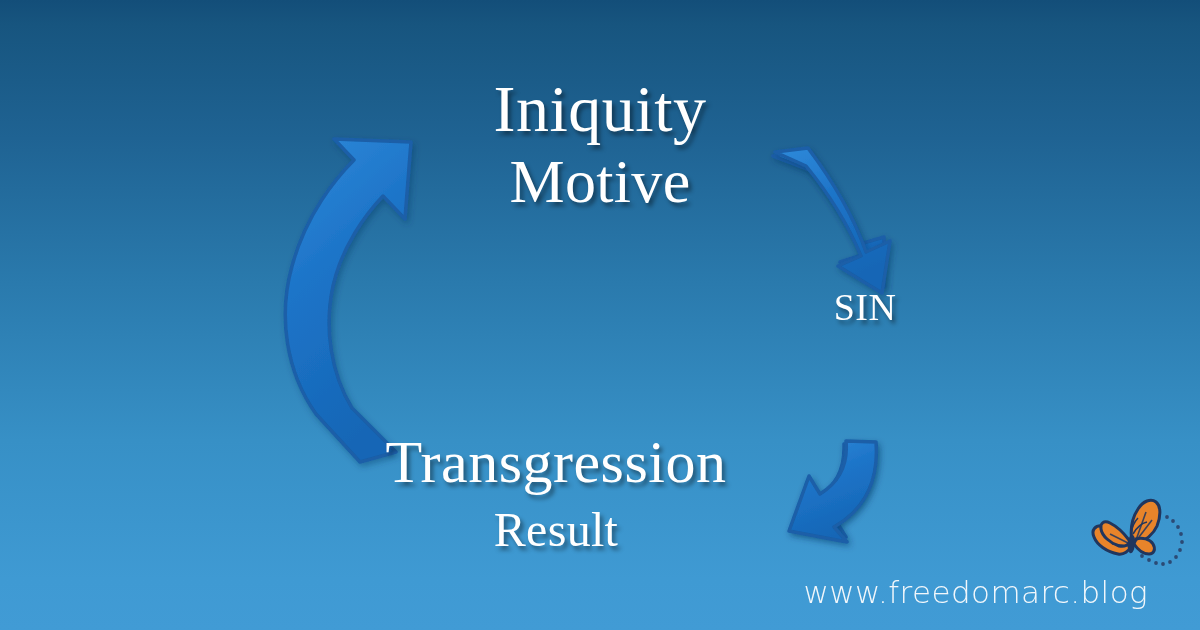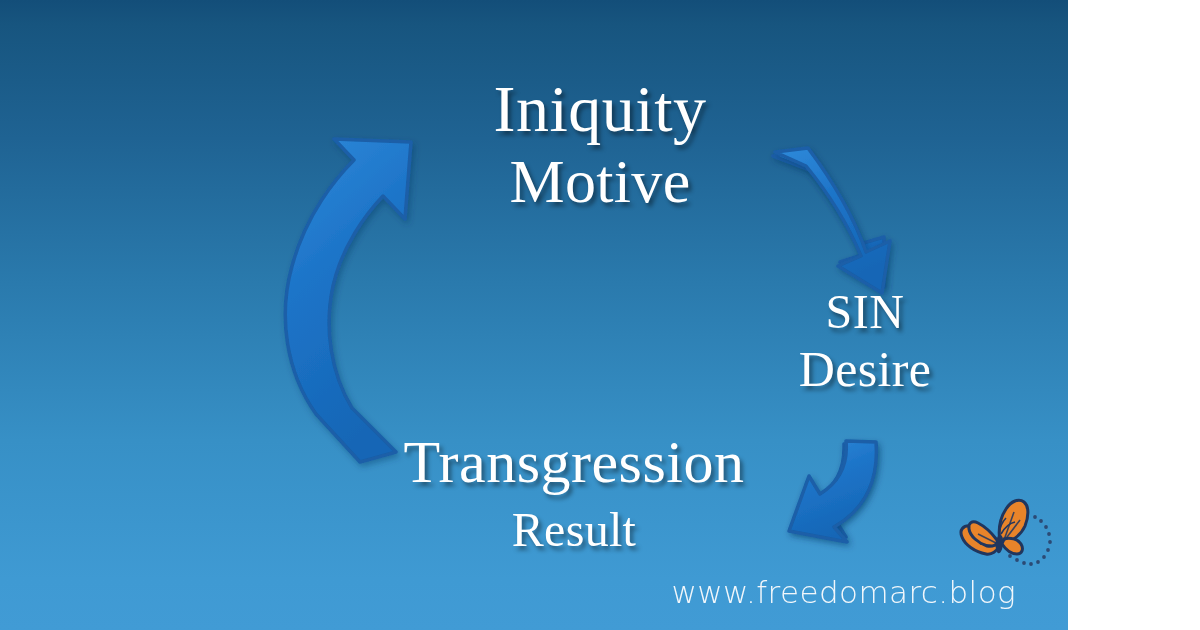--- a/index.html
+++ b/index.html
@@ -3,21 +3,21 @@
 <meta charset="utf-8">
 <title>Iniquity Sin Transgression Cycle</title>
 <style>
   html, body {
     margin: 0;
     padding: 0;
     background: #ffffff;
   }
   #canvas {
     position: relative;
-    width: 1068px;
+    width: 1200px;
     height: 630px;
     overflow: hidden;
     background: linear-gradient(to bottom,
                 #134e79 0%,
                 #17557f 4%,
                 #1f6393 22%,
                 #2a7aad 45%,
                 #3790c6 70%,
                 #3f9ad3 92%,
                 #419bd5 100%);
@@ -60,25 +60,25 @@
     width: 1200px;
   }
   #node-iniquity .title { font-size: 66px; }
   #node-iniquity .sub   { font-size: 62px; margin-top: 8px; }
 
   #node-sin {
     left: 600px;
     top: 288px;
     width: 530px;
   }
-  #node-sin .title { font-size: 48px; text-align: center; }
+  #node-sin .title { font-size: 38px; text-align: center; }
   #node-sin .sub   { font-size: 50px; margin-top: 8px; }
 
   #node-transgression {
-    left: 74px;
+    left: 56px;
     top: 432px;
     width: 1000px;
   }
   #node-transgression .title { font-size: 60px; }
   #node-transgression .sub   { font-size: 48px; margin-top: 14px; }
 
   
   #brand {
     position: absolute;
     right: 52px;
@@ -193,21 +193,20 @@
     </g>
   </svg>
 
   <div class="node" id="node-iniquity">
     <span class="title">Iniquity</span>
     <span class="sub">Motive</span>
   </div>
 
   <div class="node" id="node-sin">
     <span class="title">SIN</span>
-    <span class="sub">Desire</span>
   </div>
 
   <div class="node" id="node-transgression">
     <span class="title">Transgression</span>
     <span class="sub">Result</span>
   </div>
 
   <svg id="butterfly-mark" viewBox="0 0 110 92">
 
     <g fill="#2b4a75">

